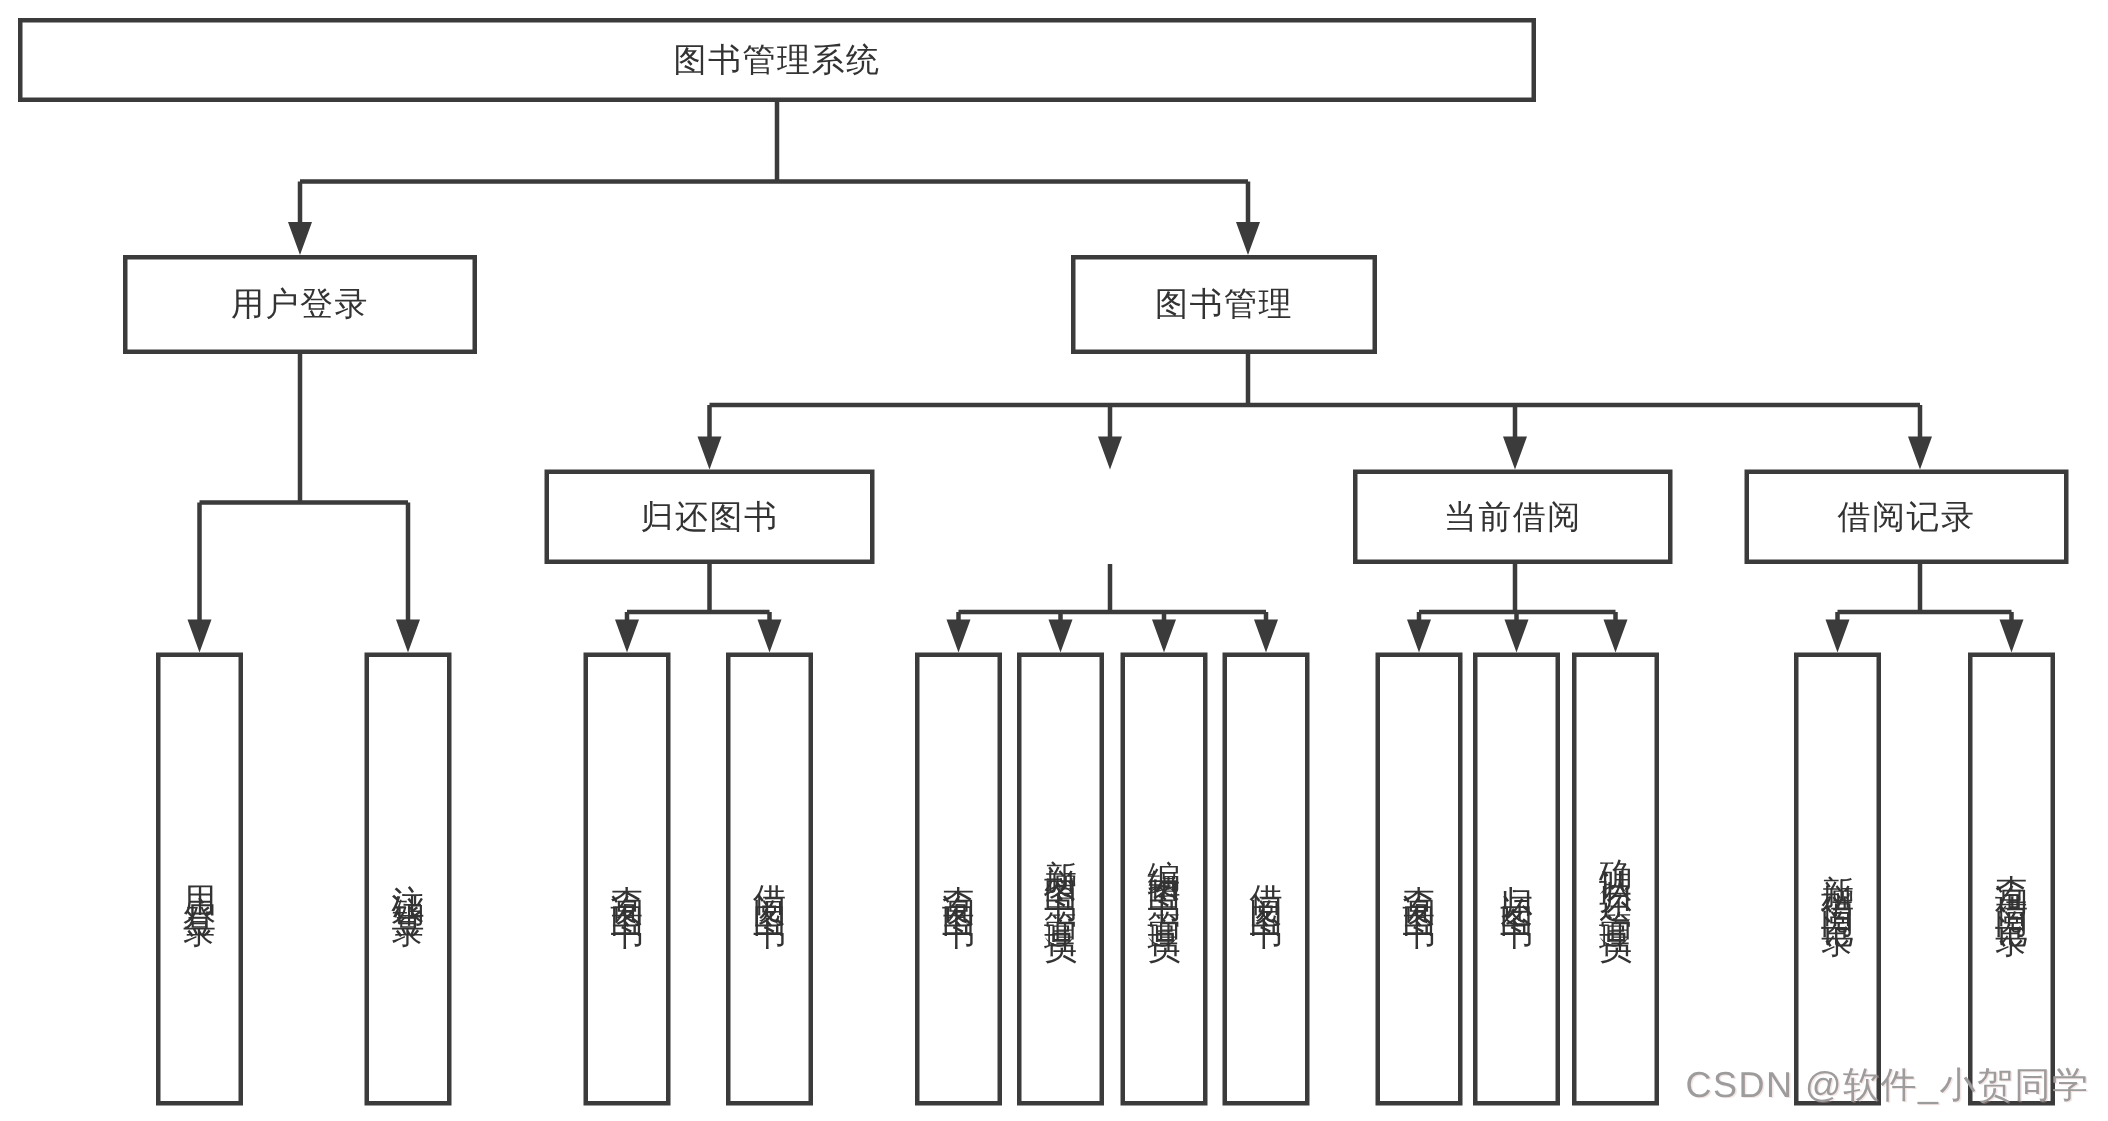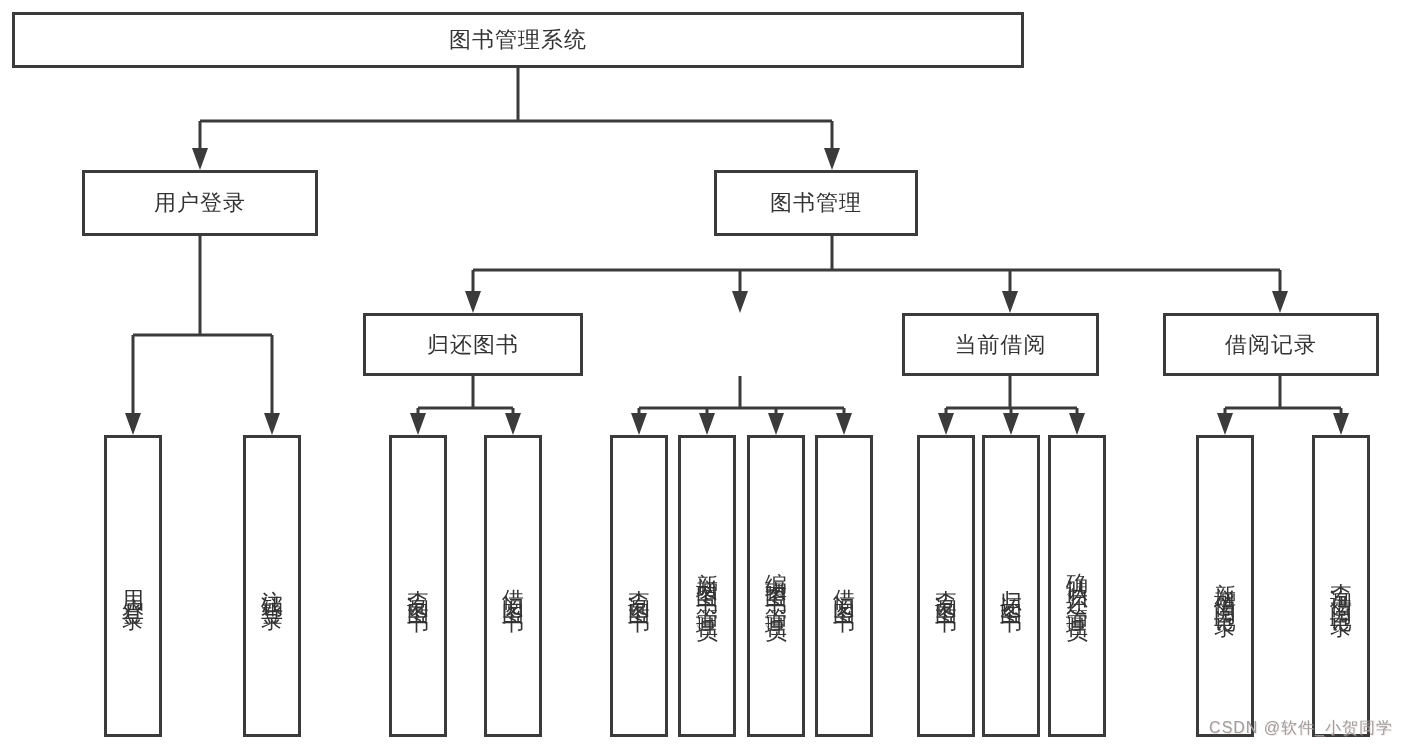--- a/index.html
+++ b/index.html
@@ -29,21 +29,21 @@
   .leaf .vtext{
     writing-mode:vertical-lr;
     text-orientation:mixed;
     letter-spacing:7px;
     line-height:1;
     white-space:nowrap;
   }
   .watermark{
     position:absolute;
     right:12px;bottom:8px;
-    font-size:16px;
+    font-size:24px;
     color:#9c9c9c;
     letter-spacing:1px;
     z-index:5;
     text-shadow:1px 1px 0 rgba(230,180,180,0.35);
   }
 </style>
 </head>
 <body>
 
 <div class="stage">
@@ -86,21 +86,21 @@
   <div class="node" style="left:82px;top:170px;width:236px;height:66px">
     <span>用户登录</span>
   </div>
   <div class="node" style="left:714px;top:170px;width:204px;height:66px">
     <span>图书管理</span>
   </div>
 
   <div class="node" style="left:363px;top:313px;width:220px;height:63px">
     <span>归还图书</span>
   </div>
-  <div class="node" style="left:902px;top:313px;width:197px;height:63px">
+  <div class="node" style="left:902px;top:313px;width:213px;height:63px">
     <span>当前借阅</span>
   </div>
   <div class="node" style="left:1163px;top:313px;width:216px;height:63px">
     <span>借阅记录</span>
   </div>
 
   <div class="node leaf" style="left:104px;top:435px;width:58px;height:302px">
     <span class="vtext">用户登录</span>
   </div>
   <div class="node leaf" style="left:243px;top:435px;width:58px;height:302px">

